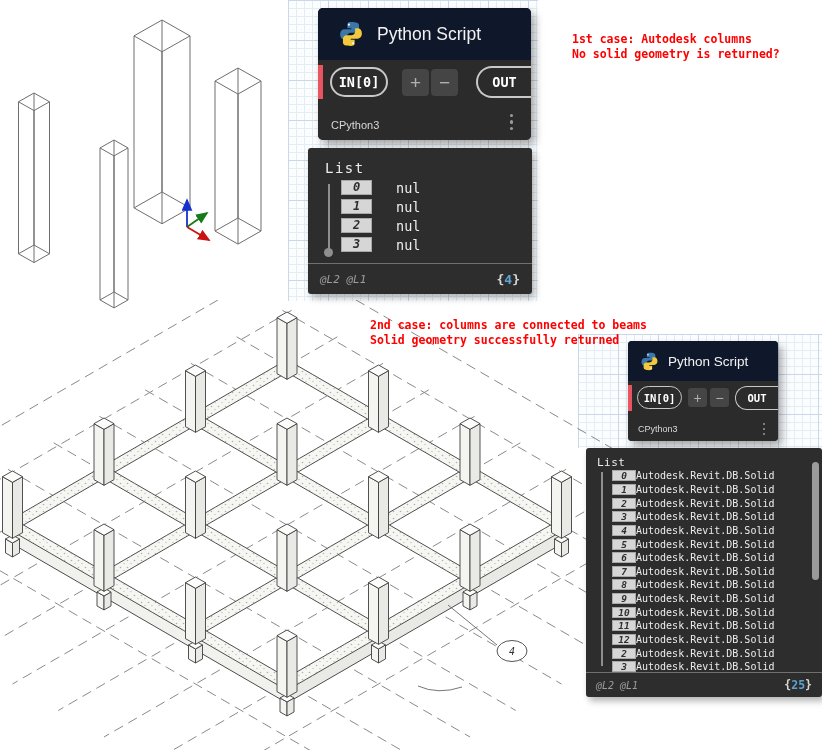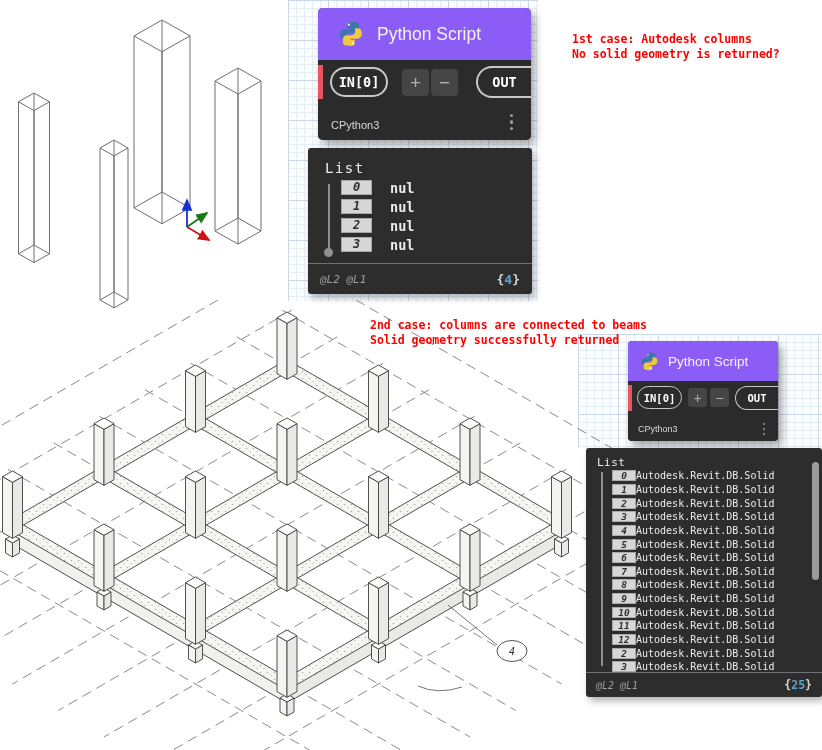--- a/index.html
+++ b/index.html
@@ -26,21 +26,21 @@
   
   .annotation { position:absolute; z-index:3; color:#fe0000;
     font-family:"DejaVu Sans Mono", monospace; font-weight:bold;
     font-size:11.5px; line-height:15px; white-space:pre-line; }
   #annotation-1 { left:572px; top:32px; }
   #annotation-2 { left:370px; top:318px; }
 
   
   .pynode { position:absolute; z-index:2; border-radius:5px; overflow:hidden;
     box-shadow:4px 5px 9px rgba(0,0,0,0.35); background:#2b2b2c; }
-  .pynode .header { background:#8b5cf6; display:flex; align-items:center; }
+  .pynode .header { background:#0f172a; display:flex; align-items:center; }
   .pynode .title { color:#f2f2f2; }
   .pynode .body { position:relative; background:#2b2b2c; }
   .port { position:absolute; border:2px solid #c8c8c8; color:#ffffff;
     font-family:"DejaVu Sans Mono", monospace; font-weight:bold;
     display:flex; align-items:center; justify-content:center; background:#2b2b2c; }
   .red-bar { position:absolute; left:0; background:#e85560; }
   .sq-btn { position:absolute; background:#454546; border-radius:4px; color:#b0b0b0;
     display:flex; align-items:center; justify-content:center; }
   .engine { position:absolute; color:#d8d8d8; }
   .dots { position:absolute; display:flex; flex-direction:column; align-items:center; }
@@ -98,21 +98,21 @@
   .count .num { color:#5ba3d0; }
 
   
   #list1 { left:308px; top:148px; width:224px; height:146px; }
   #list1 .ltitle { left:17px; top:12px; font-size:14px; letter-spacing:1.5px; }
   #list1 .scrub-line { left:20px; top:36px; height:68px; }
   #list1 .scrub-dot { left:16px; top:100px; width:9px; height:9px; }
   #list1 .rows { left:33px; top:30px; right:8px; height:84px; }
   #list1 .row { height:19px; }
   #list1 .badge { min-width:31px; height:15px; font-size:12px; line-height:13px; }
-  #list1 .val { font-size:13.5px; margin-left:18px;font-weight:bold; }
+  #list1 .val { font-size:13.5px; margin-left:24px; }
   #list1 .bottom-bar { height:31px; padding:0 12px; }
   #list1 .levels { font-size:11px; }
   #list1 .count { font-size:13px; font-weight:bold; }
 
   
   #list2 { left:586px; top:448px; width:236px; height:249px; }
   #list2 .ltitle { left:11px; top:8px; font-size:11px; letter-spacing:0.5px; }
   #list2 .scrub-line { left:15px; top:24px; height:194px; }
   #list2 .rows { left:26px; top:21px; right:12px; height:203px; }
   #list2 .row { height:13.65px; }

